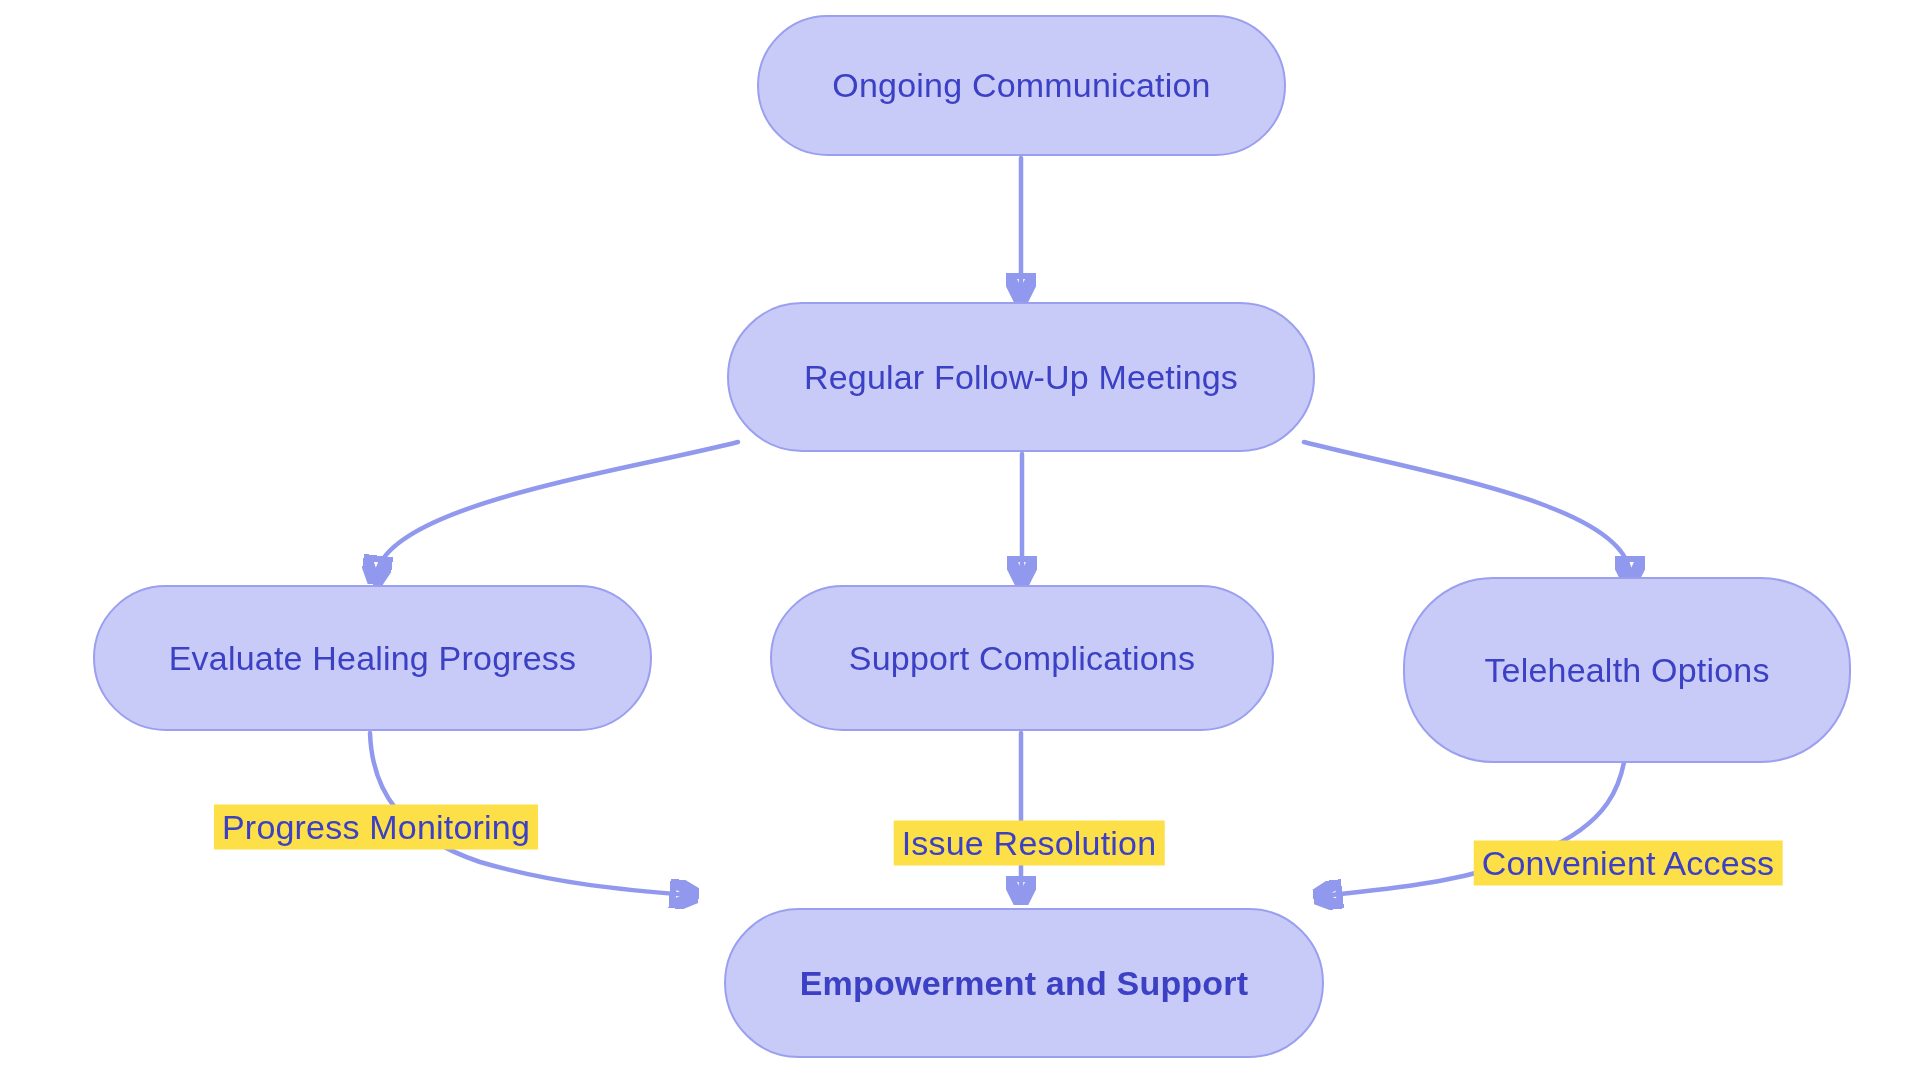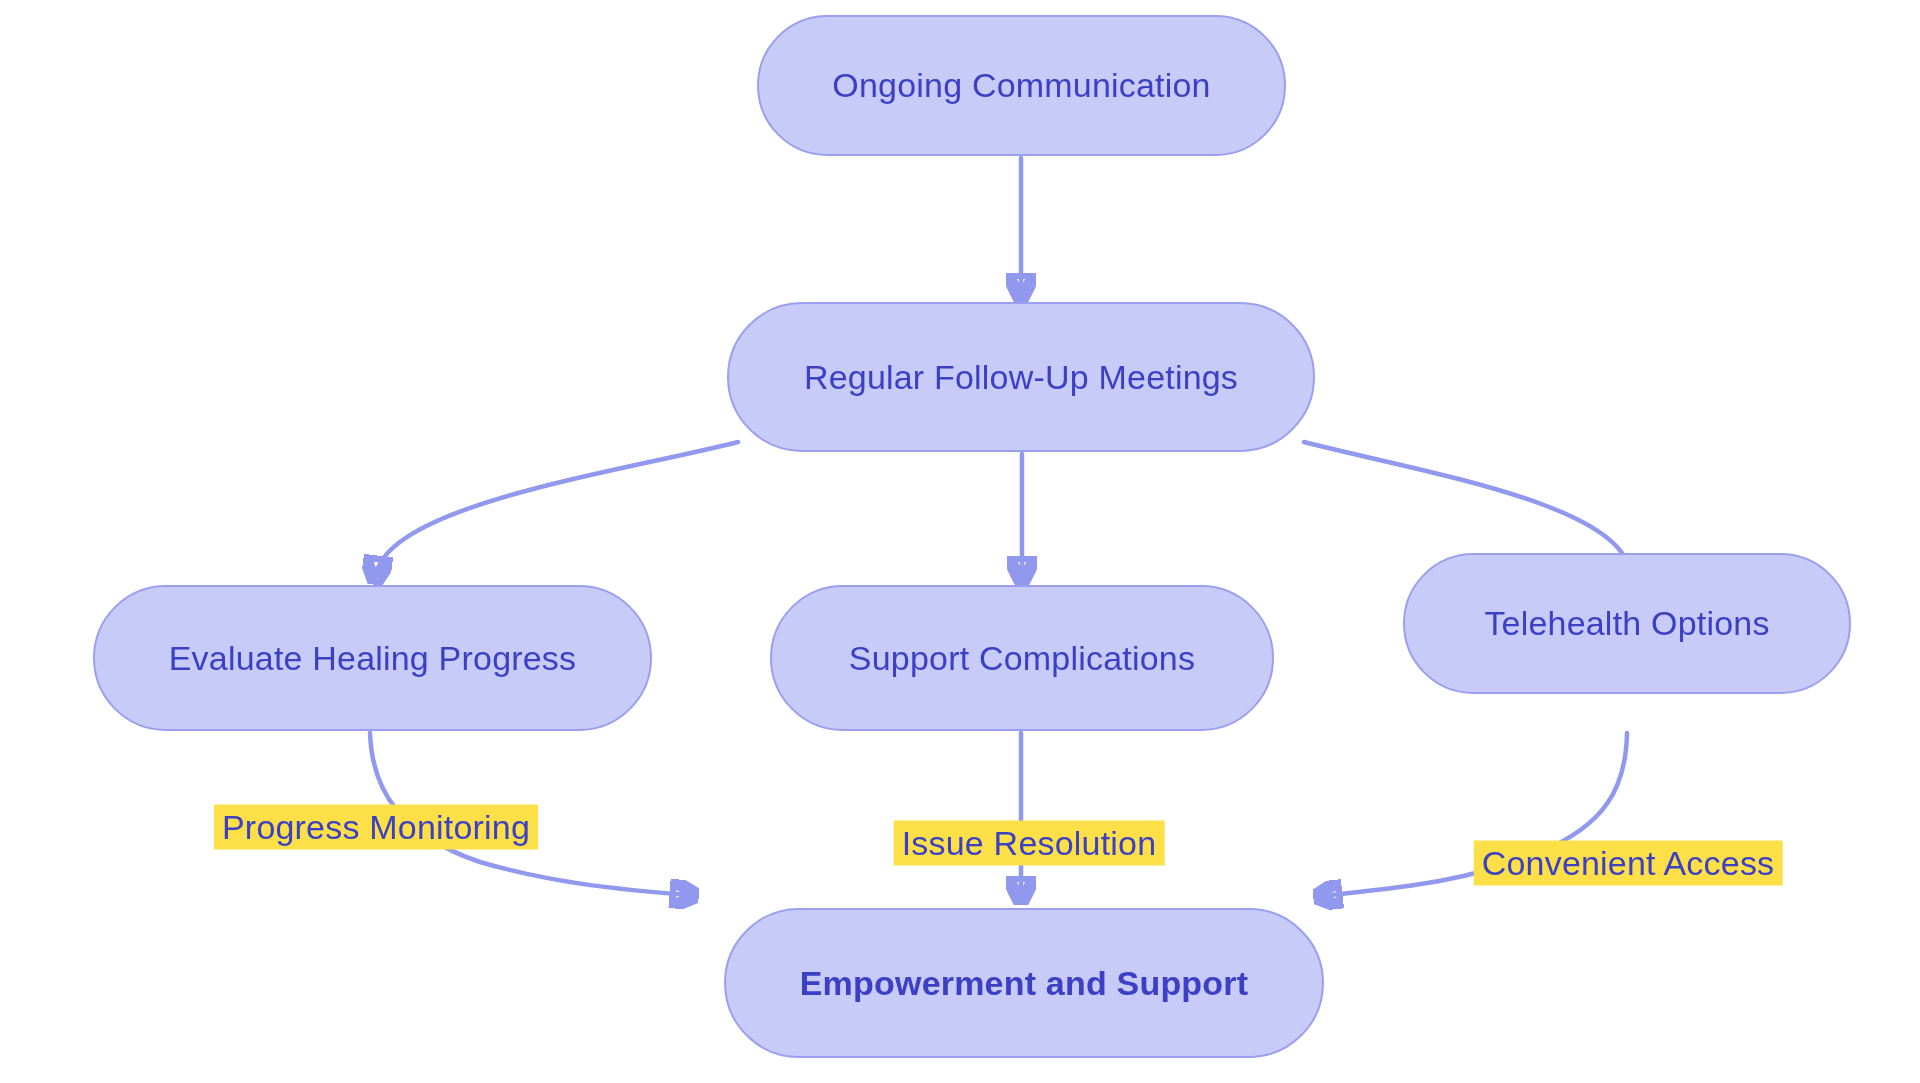--- a/index.html
+++ b/index.html
@@ -33,21 +33,21 @@
     color: #3b40c4;
     font-size: 34px;
     letter-spacing: 0.2px;
     box-sizing: border-box;
     text-align: center;
   }
   .node-ongoing      { left: 757px;  top: 15px;  width: 529px; height: 141px; }
   .node-followup     { left: 727px;  top: 302px; width: 588px; height: 150px; }
   .node-evaluate     { left: 93px;   top: 585px; width: 559px; height: 146px; }
   .node-address      { left: 770px;  top: 585px; width: 504px; height: 146px; }
-  .node-telehealth   { left: 1403px; top: 553px; width: 448px; height: 141px; }
+  .node-telehealth   { left: 1403px; top: 577px; width: 448px; height: 186px; }
   .node-empowerment  { left: 724px;  top: 908px; width: 600px; height: 150px; font-weight: bold; }
   .edge-label {
     position: absolute;
     transform: translate(-50%, -50%);
     background: #fde047;
     color: #3b40c4;
     font-size: 34px;
     letter-spacing: 0.2px;
     padding: 3px 8px;
     white-space: nowrap;

